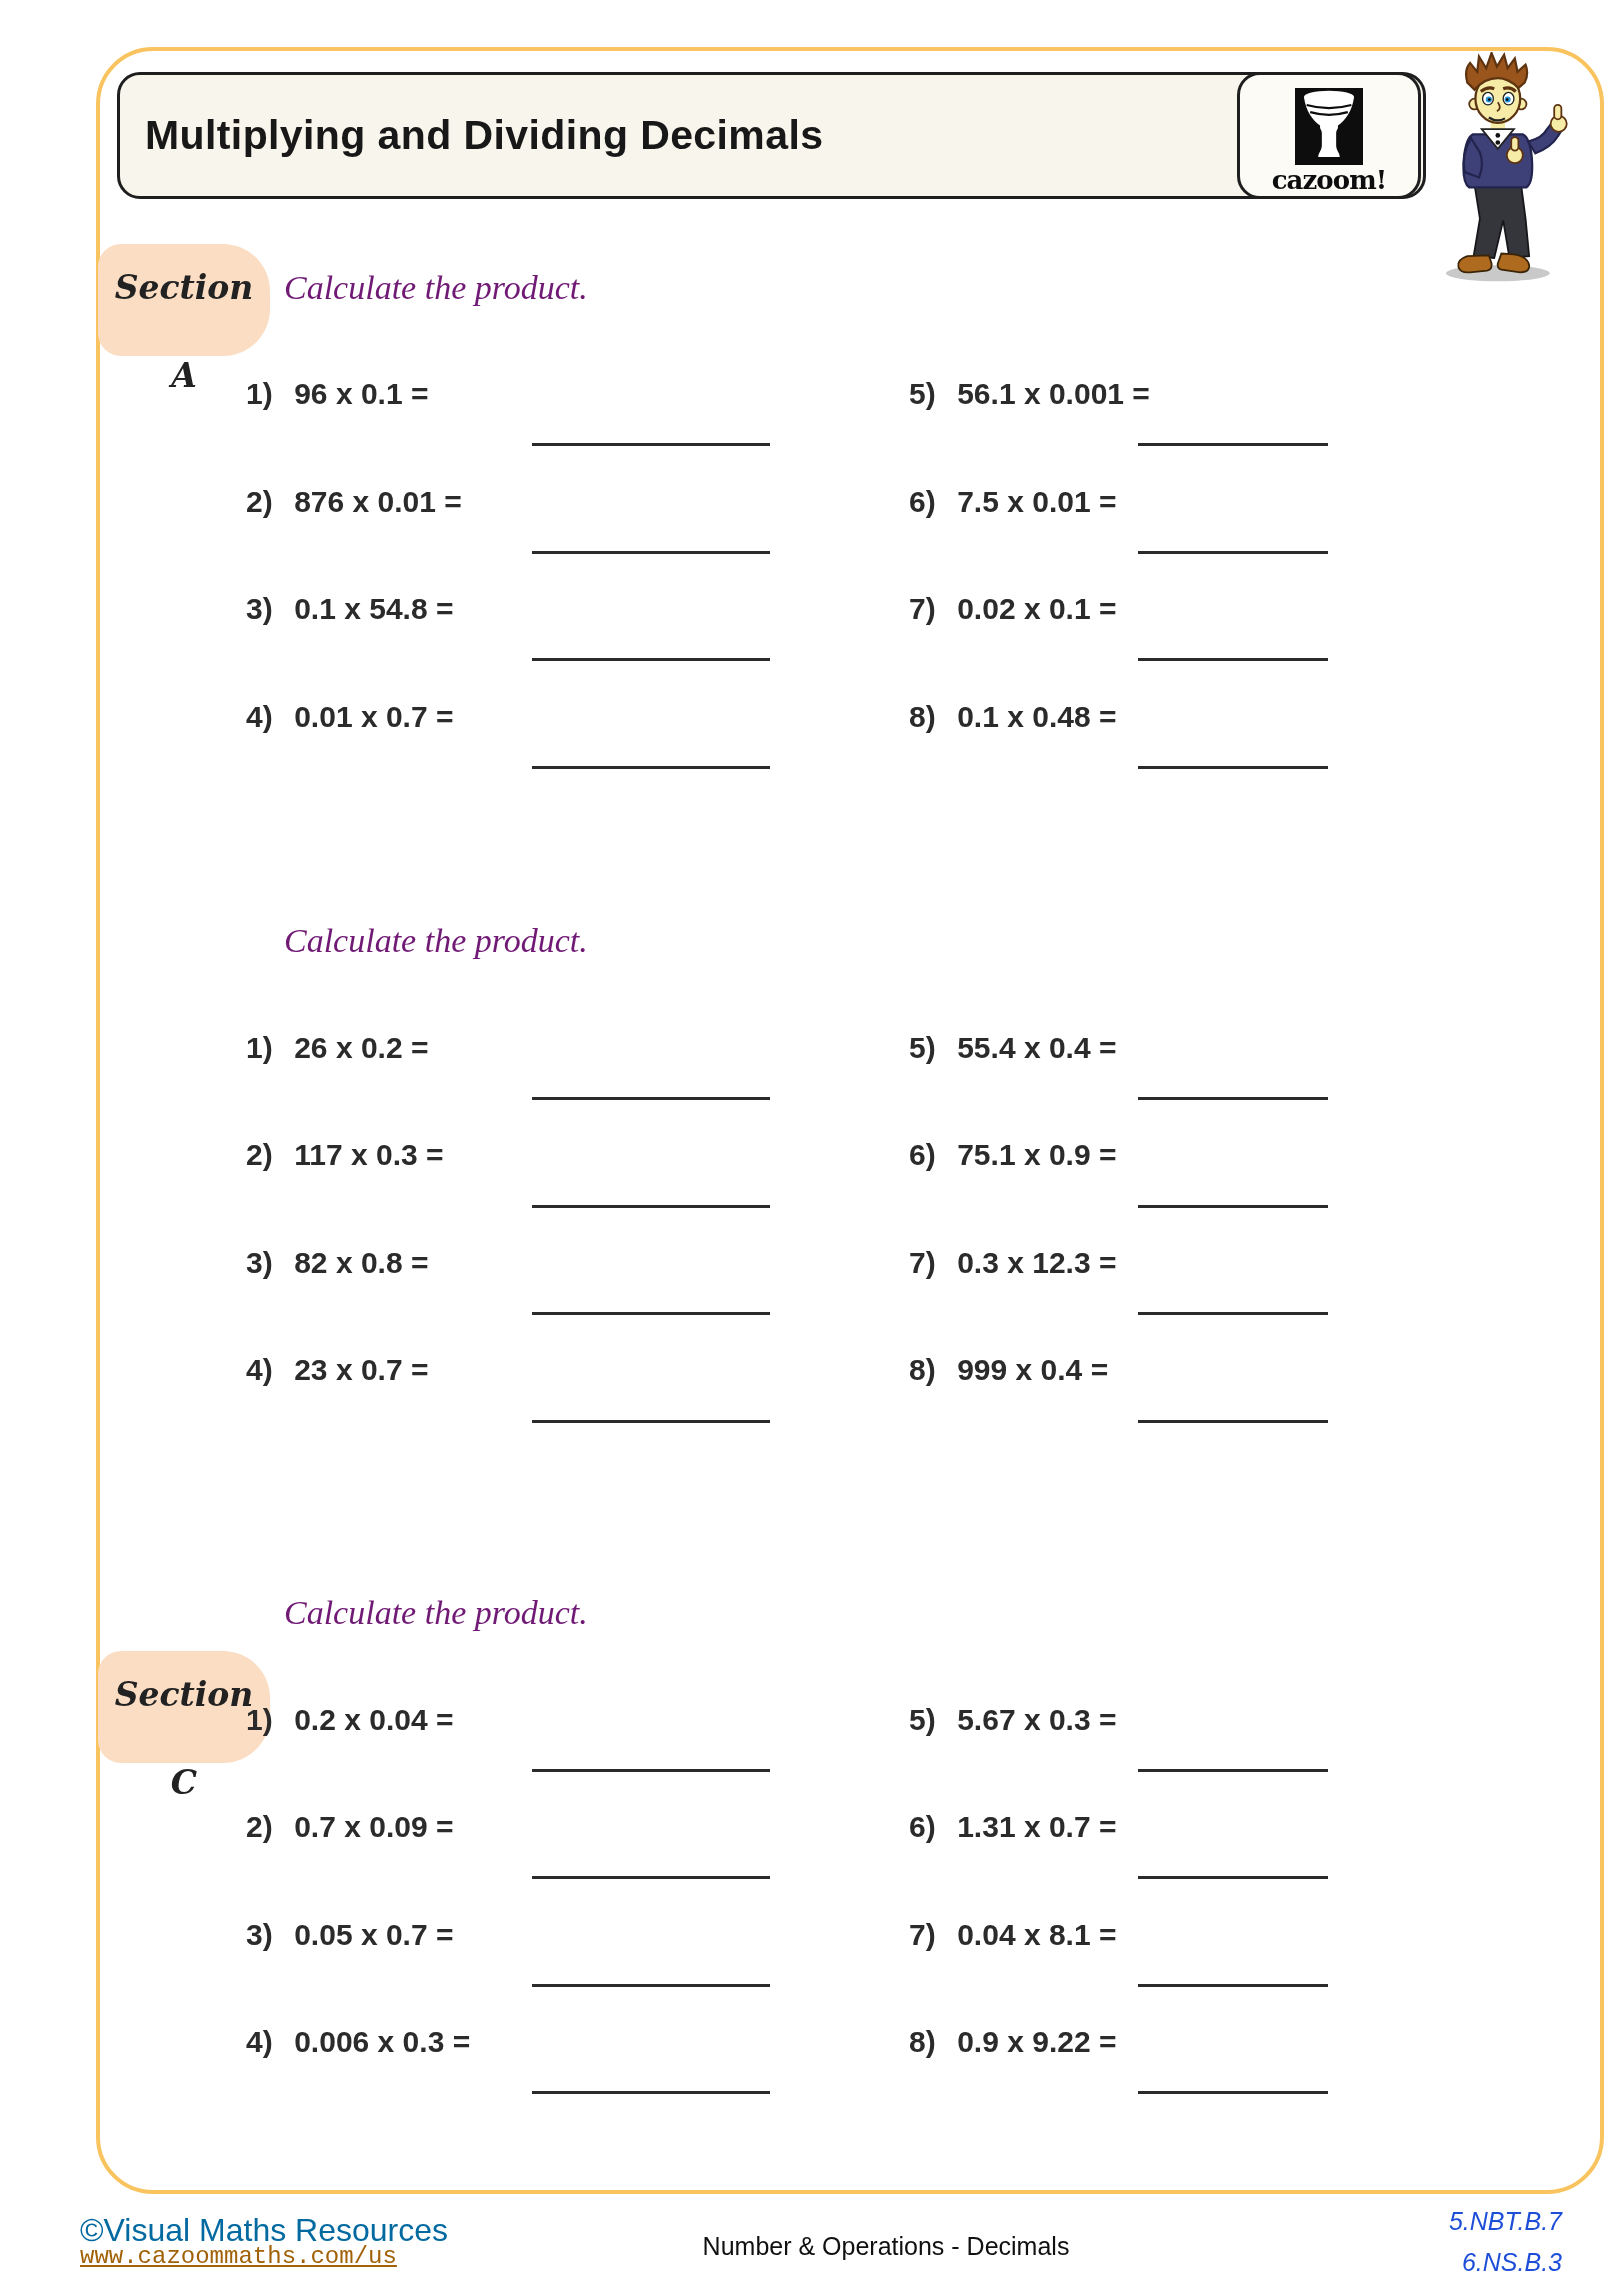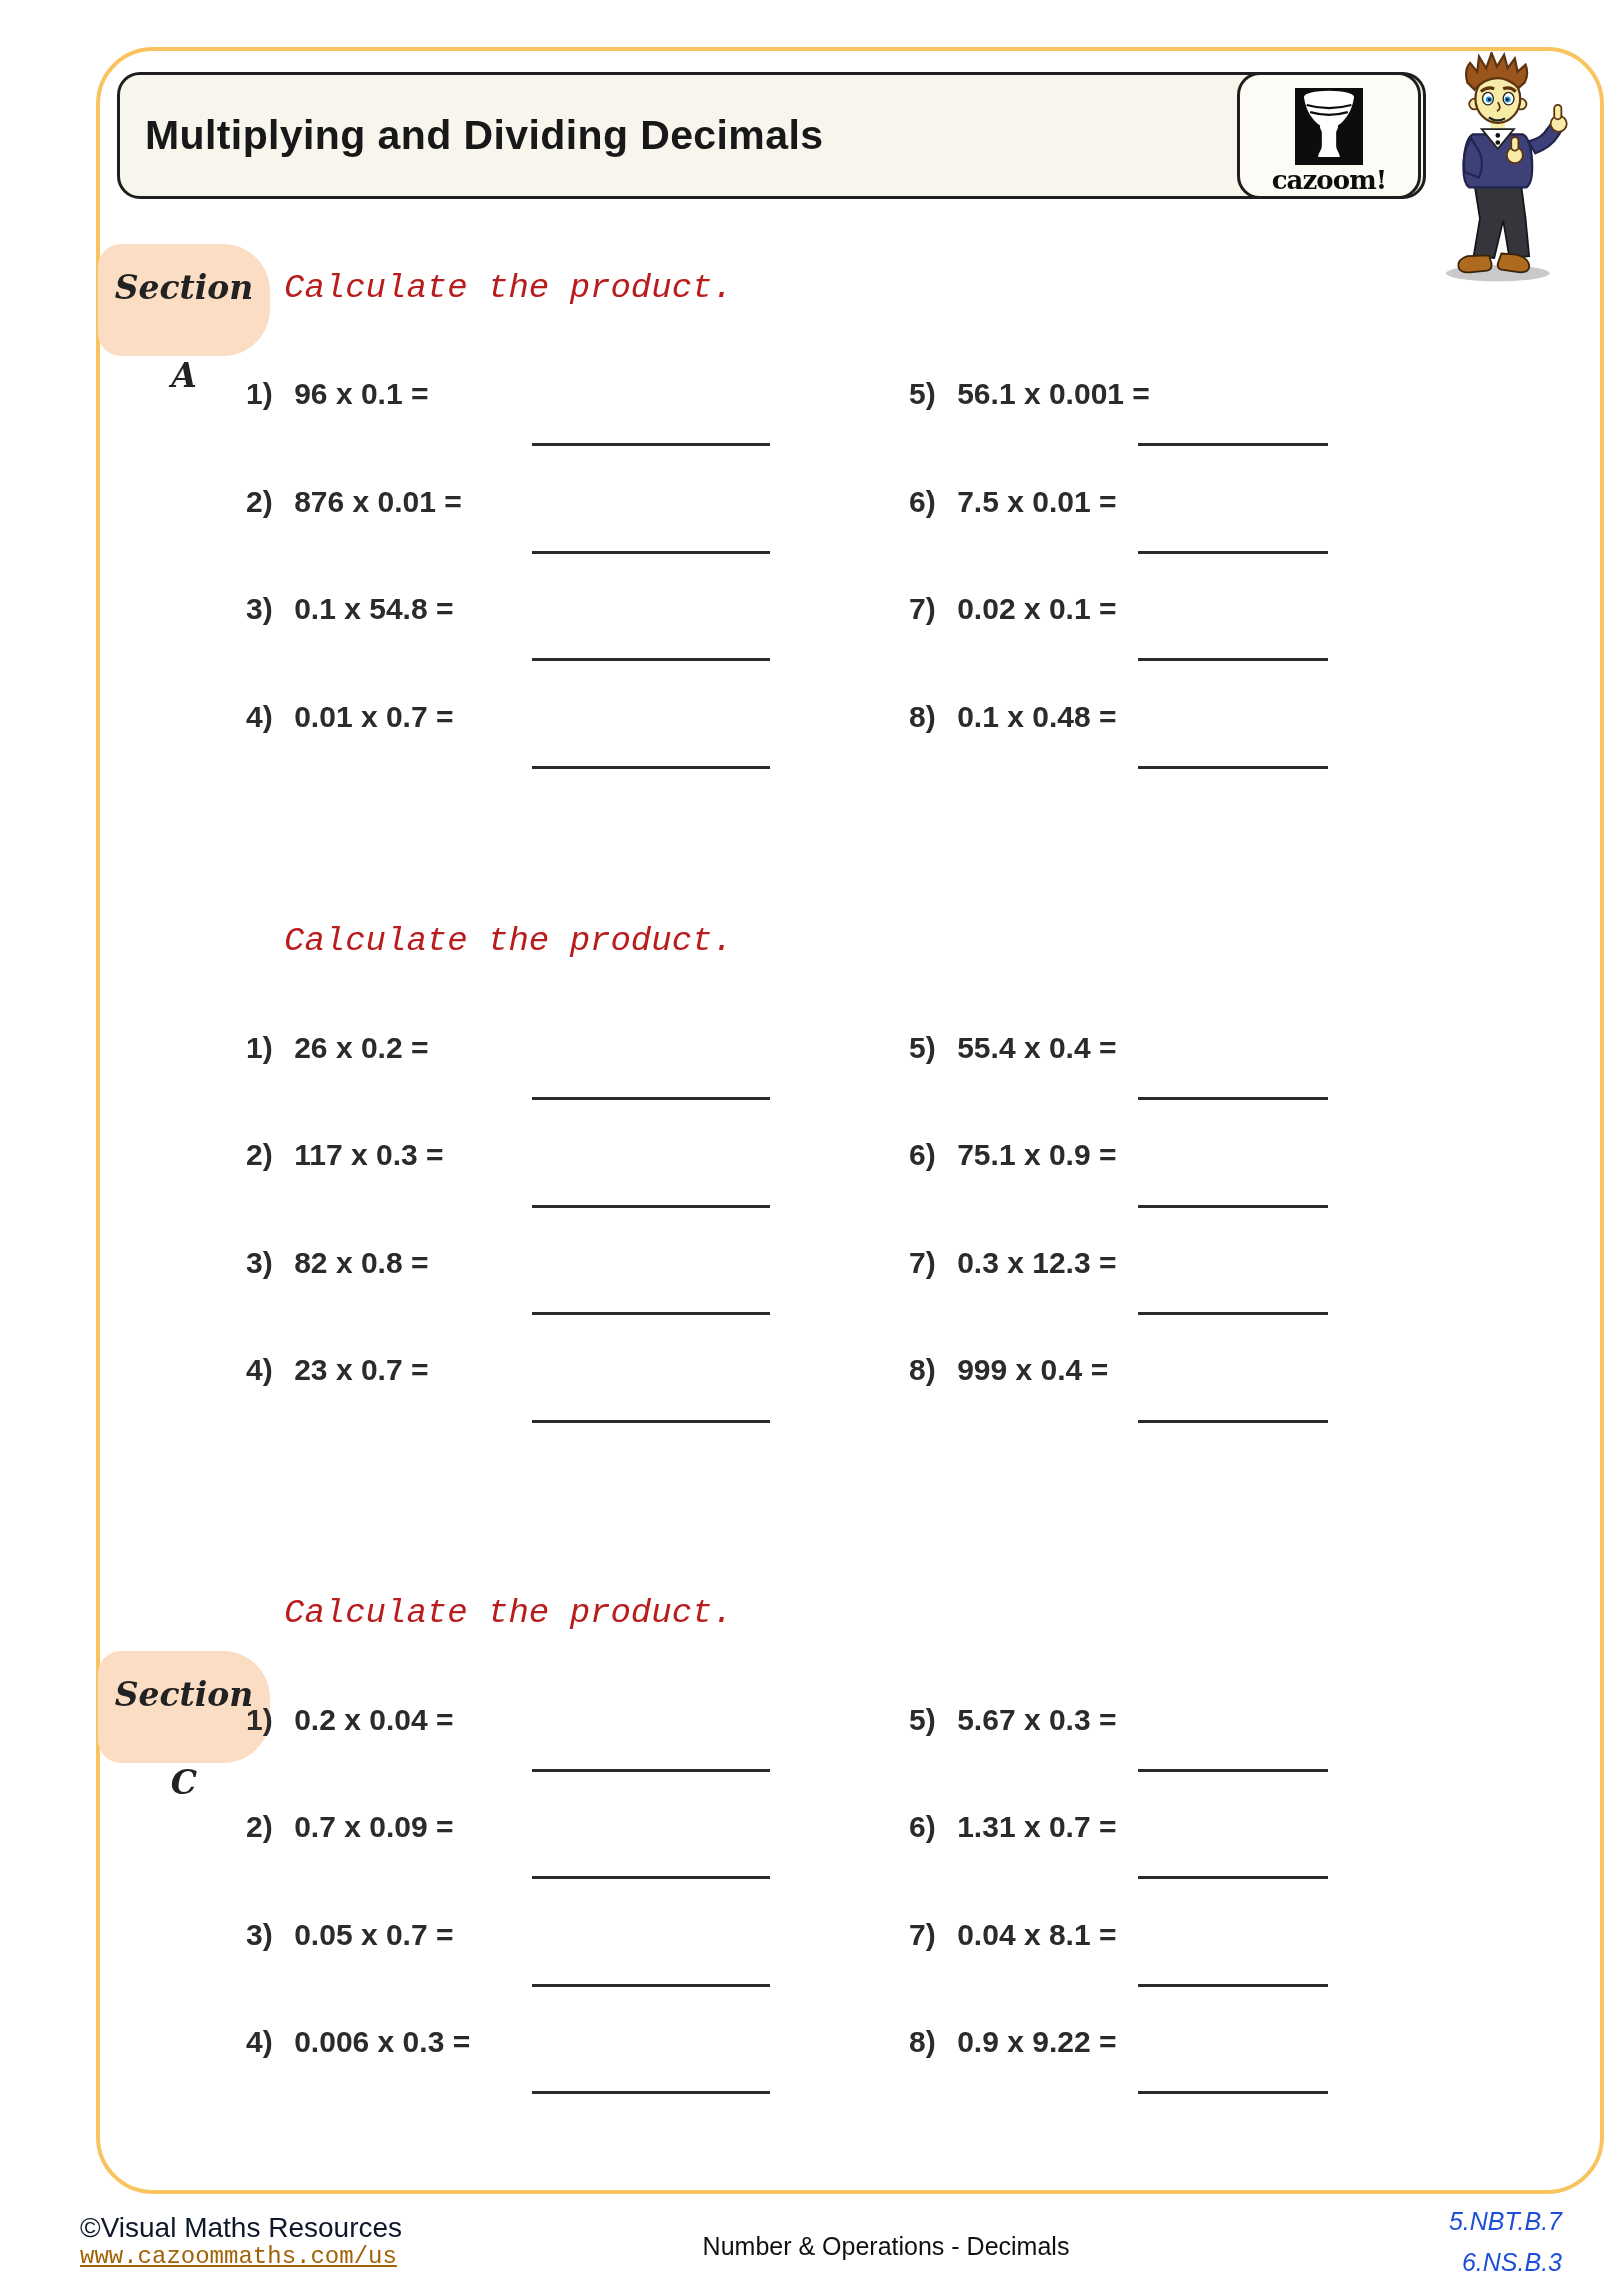--- a/index.html
+++ b/index.html
@@ -32,29 +32,29 @@
 
   .pill{
     position:absolute;left:54px;width:172px;height:112px;
     background:#FBDDC4;border-radius:23px 47px 47px 23px;
     text-align:center;line-height:88px;
     font-family:"DejaVu Serif",serif;font-style:italic;font-weight:bold;
     font-size:33px;color:#222222;
   }
   .instruction{
     position:absolute;left:240px;height:88px;line-height:88px;
-    font-family:Liberation Mono, monospace;font-style:italic;font-size:34px;color:#b91c1c;white-space:nowrap;
+    font-family:Liberation Serif, serif;font-style:italic;font-size:34px;color:#701a75;white-space:nowrap;
   }
   .prob{
     position:absolute;display:flex;gap:21.5px;height:36px;line-height:36px;
     font-size:30px;font-weight:bold;color:#2b2b2b;white-space:nowrap;
   }
   .ansline{position:absolute;height:0;border-top:3.6px solid #2b2b2b;}
 
-  .f-copy{position:absolute;left:36px;top:2212px;font-size:28px;color:#0f172a;}
+  .f-copy{position:absolute;left:36px;top:2212px;font-size:32px;color:#0369a1;}
   .f-url{position:absolute;left:36px;top:2243px;font-size:24px;color:#a16207;text-decoration:underline;cursor:pointer;font-family:Liberation Mono, monospace;}
   .f-center{position:absolute;left:0;top:2232px;width:1684px;text-align:center;font-size:25px;color:#101010;}
   .f-codes{position:absolute;left:1290px;top:2201px;width:228px;text-align:right;font-size:25px;color:#1d4ed8;line-height:41px;font-style:italic;}
   .f-codes span{display:block;}
 </style>
 </head>
 <body>
 
 <div class="page">
 

